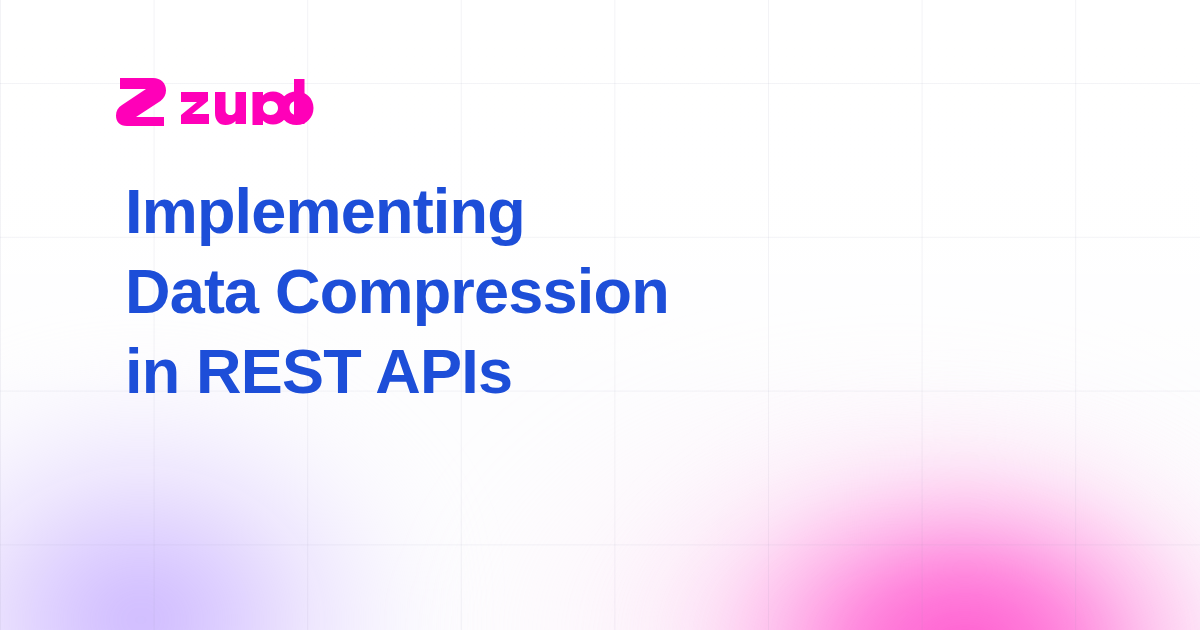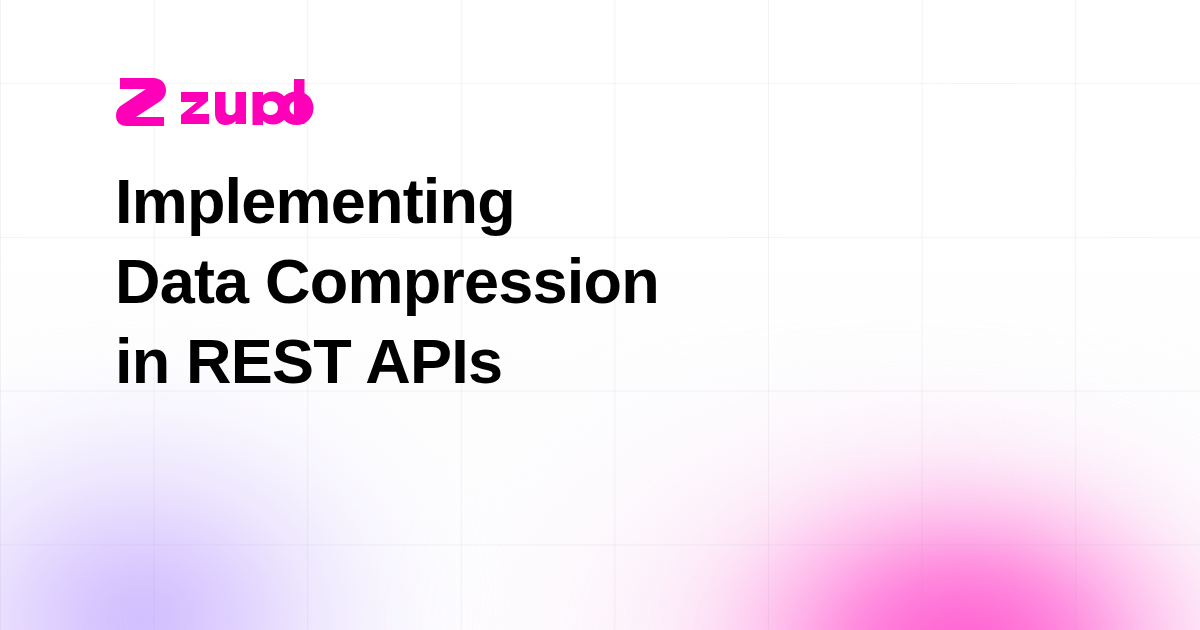--- a/index.html
+++ b/index.html
@@ -125,27 +125,27 @@
     height: 46px;
     width: auto;
   }
 
   
   .title {
     position: absolute;
     left: 114px;
     top: 160px;
     width: 760px;
-    margin: 1px;
+    margin: 11px;
     font-family: "Liberation Sans", "DejaVu Sans", sans-serif;
     font-size: 63px;
     line-height: 80px;
     font-weight: 700;
     letter-spacing: -0.8px;
-    color: #000000;
+    color: #1d4ed8;
     white-space: pre-line;
   }
 </style>
 </head>
 <body>
 
 <div class="card">
 
   <div class="bg-layer">
     <div class="glow-purple"></div>

